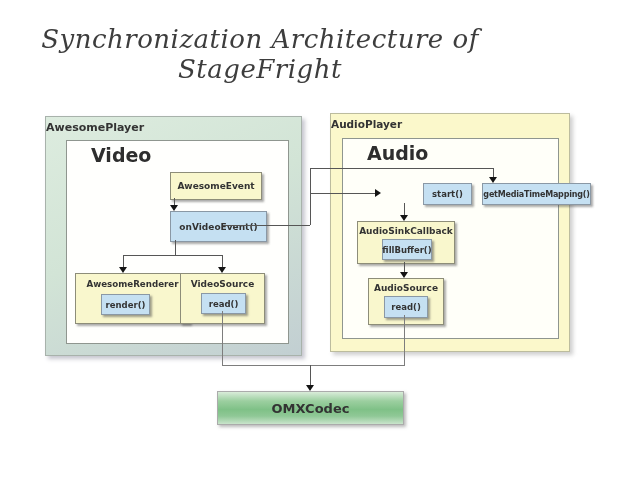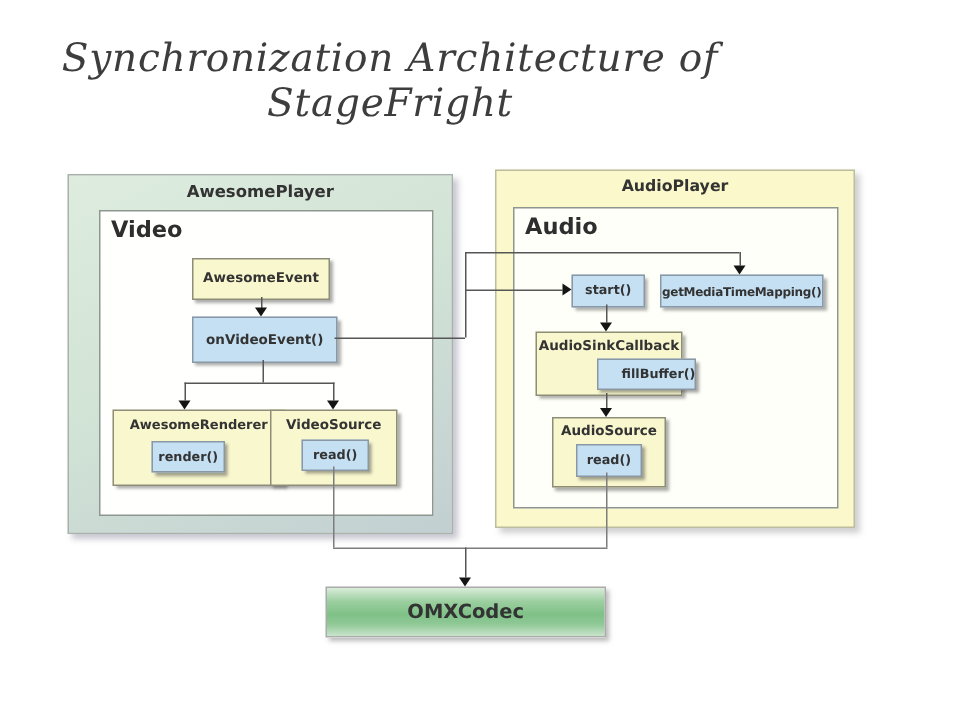--- a/index.html
+++ b/index.html
@@ -20,36 +20,36 @@
   #awesome-player{
     left:45px;top:116px;width:255px;height:238px;
     background:linear-gradient(155deg,var(--player-green-top) 0%,#d2e4d6 45%,var(--player-green-bottom) 100%);
   }
   #audio-player{
     left:330px;top:113px;width:238px;height:237px;
     background:var(--container-yellow);border-color:#bcbc9e;
     box-shadow:3px 3px 4px rgba(150,150,150,.45);
   }
   .player-title{
-    position:absolute;left:0;top:4px;width:100%;text-align:center;
+    position:absolute;left:0;top:4px;width:100%;
     font-weight:bold;font-size:11px;color:#333;
   }
   .section-box{
     position:absolute;background:#fffffd;border:1px solid #8f968f;
   }
   #video-box{left:20px;top:23px;width:221px;height:202px;}
   #audio-box{left:11px;top:24px;width:215px;height:199px;background:#fffff9;}
   .section-label{
-    position:absolute;left:7px;top:3px;font-weight:bold;font-size:15px;color:#2e2e2e;
+    position:absolute;left:24px;top:3px;font-weight:bold;font-size:19px;color:#2e2e2e;
   }
   
   .node{
     position:absolute;display:flex;align-items:center;justify-content:center;
     font-weight:bold;font-size:9px;color:#333;white-space:nowrap;
-    border:1px solid #8d8d79;box-shadow:2px 2px 2px rgba(70,70,70,.45);
+    border:1px solid #8d8d79;box-shadow:2px 2px 2px rgba(70,70,70,.45);margin-left:42px;
   }
   .yellow{background:var(--node-yellow);}
   .blue{background:var(--node-blue);border-color:#8a98a5;}
   .group{
     position:absolute;font-weight:bold;font-size:9px;color:#333;
     background:var(--node-yellow);border:1px solid #8d8d79;
     box-shadow:2px 2px 2px rgba(70,70,70,.45);
   }
   .group-label{position:absolute;left:0;top:5px;width:100%;text-align:center;white-space:nowrap;}
   .chip{
@@ -127,21 +127,21 @@
   <div class="node blue" style="left:381px;top:183px;width:47px;height:20px;font-size:8.5px;">
     <span>start()</span>
   </div>
 
   <div class="node blue" style="left:440px;top:183px;width:107px;height:20px;font-size:8px;letter-spacing:-0.2px;align-items:center;">
     <span>getMediaTimeMapping()</span>
   </div>
 
   <div class="group" style="left:357px;top:221px;width:96px;height:41px;">
     <div class="group-label" style="top:4px;">AudioSinkCallback</div>
-    <div class="chip" style="left:40px;top:17px;width:48px;height:19px;padding-left:16px;">
+    <div class="chip" style="left:24px;top:17px;width:48px;height:19px;">
       <span>fillBuffer()</span>
     </div>
   </div>
 
   <div class="group" style="left:368px;top:278px;width:74px;height:45px;">
     <div class="group-label" style="top:4px;">AudioSource</div>
     <div class="chip" style="left:15px;top:17px;width:42px;height:20px;">
       <span>read()</span>
     </div>
   </div>

